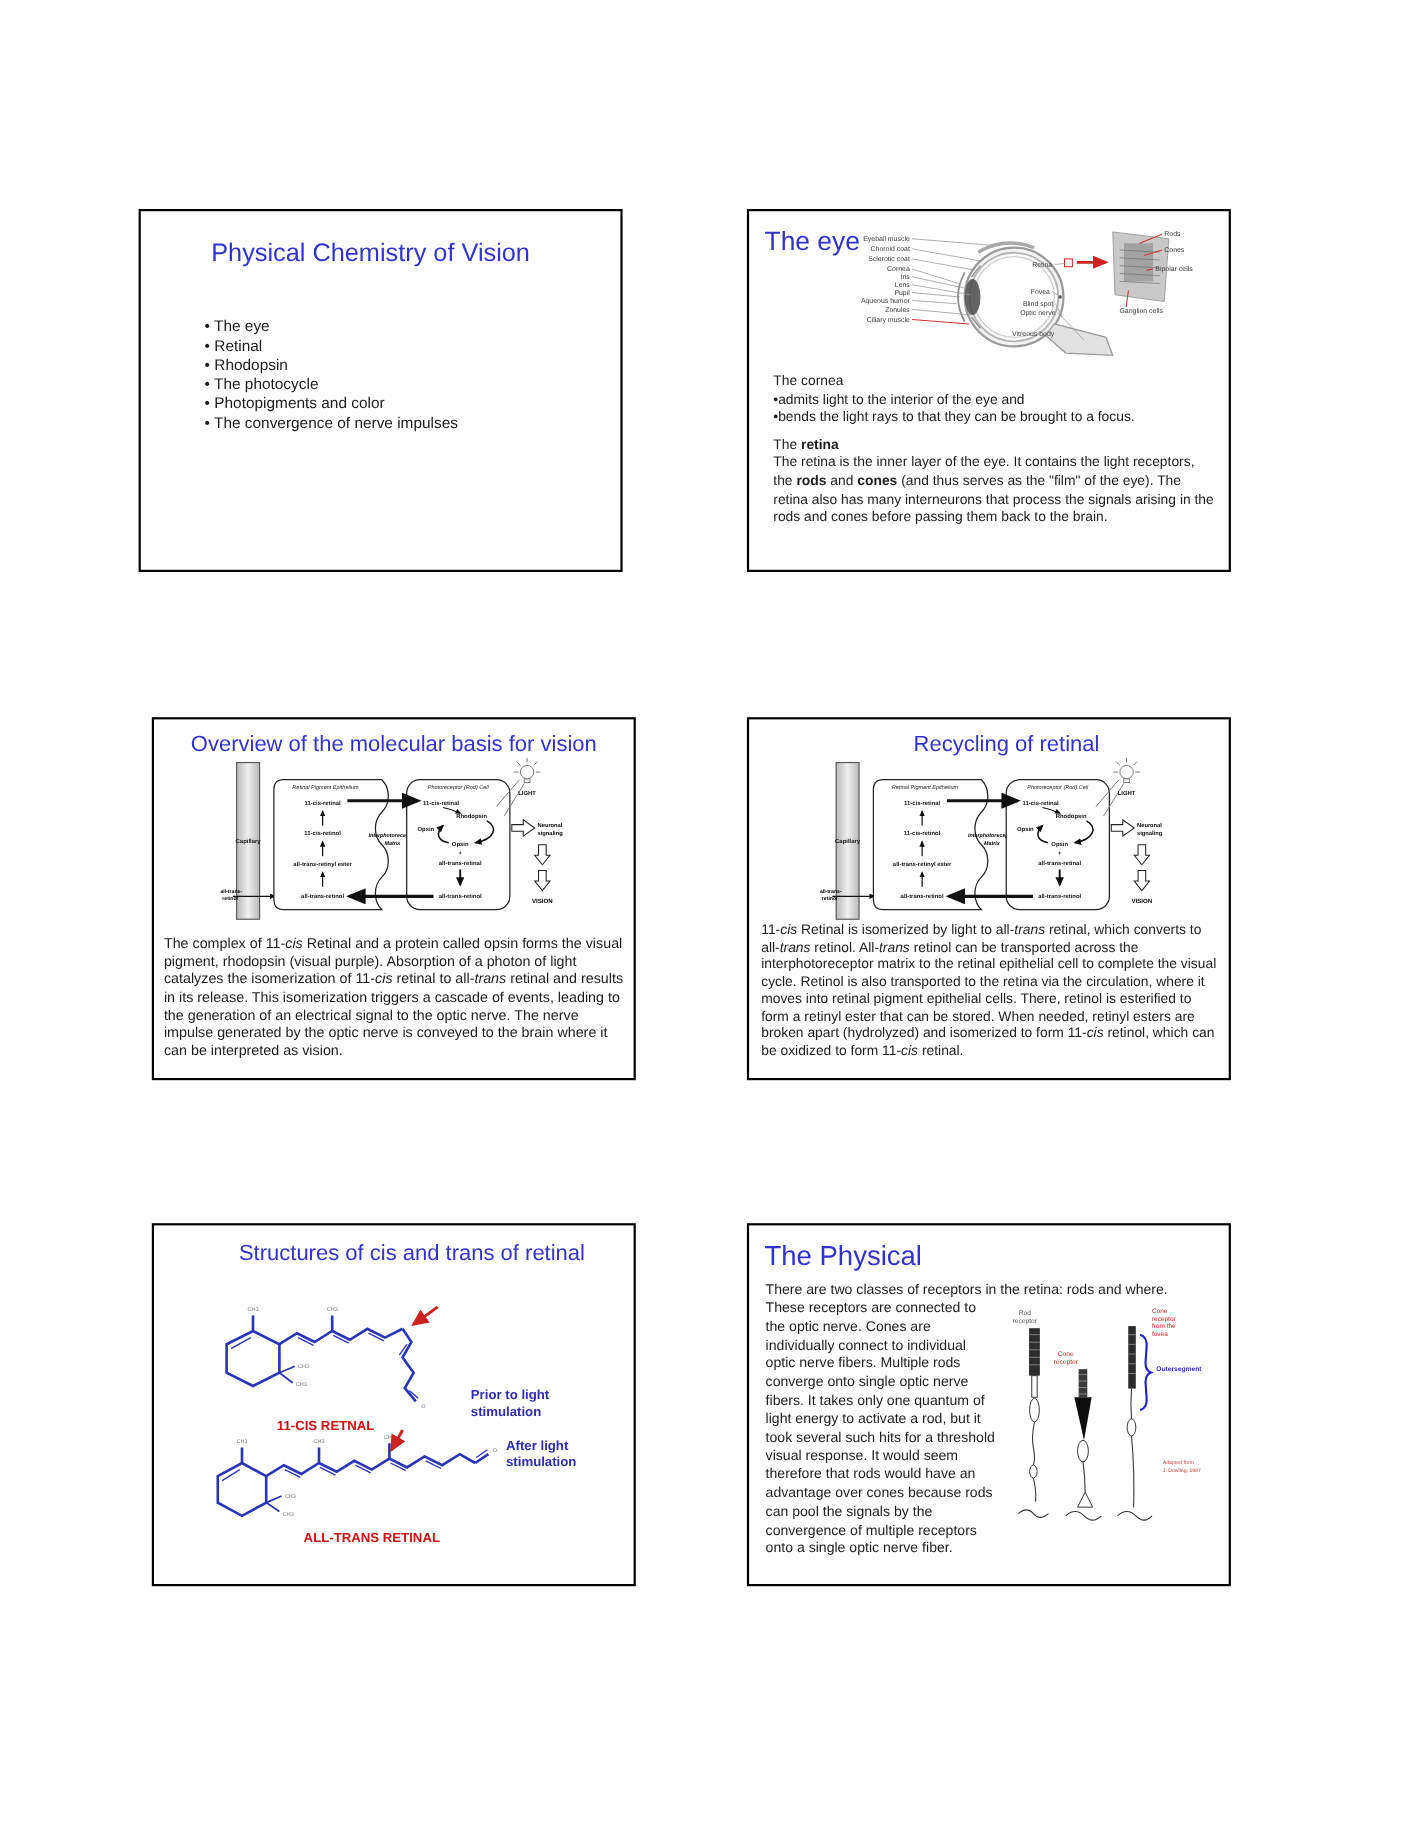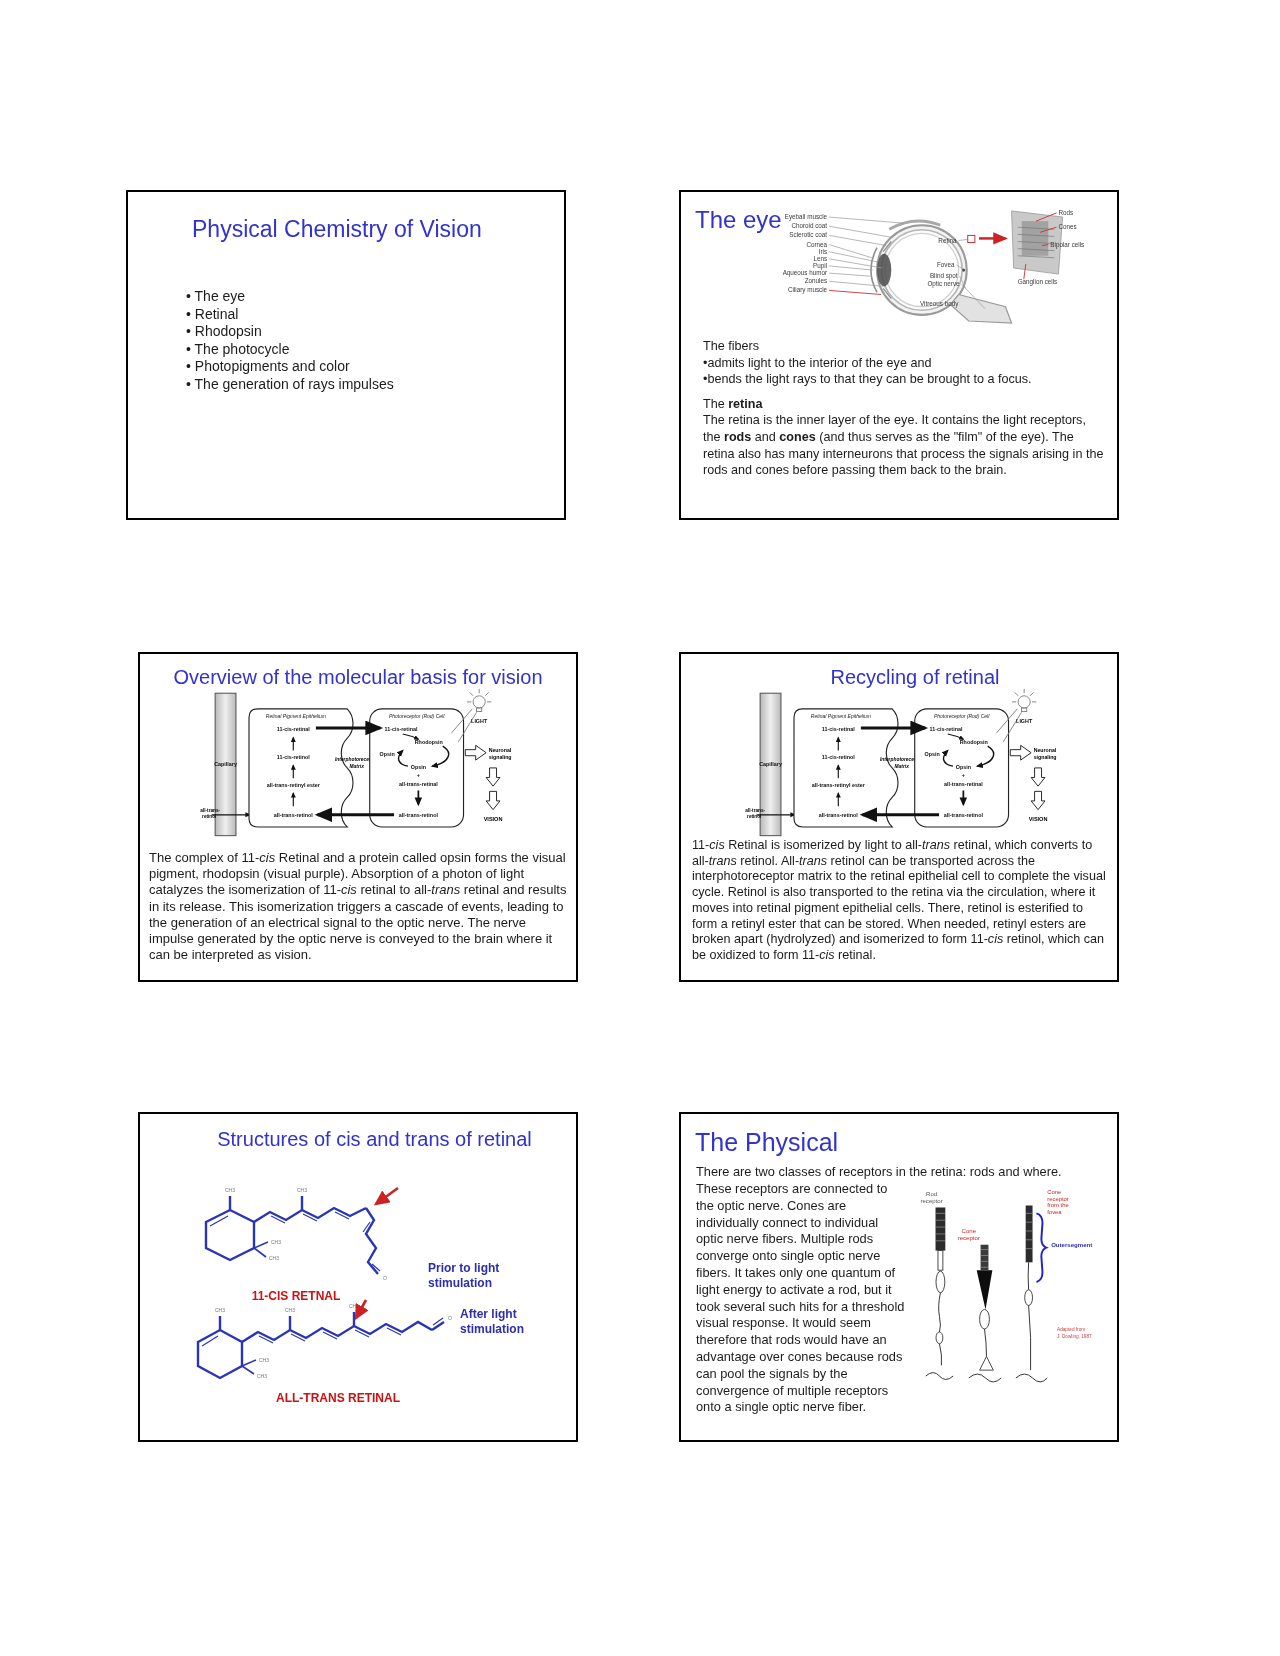--- a/index.html
+++ b/index.html
@@ -42,21 +42,21 @@
 <body>
 
 <div class="slide" id="s1">
   <div class="title t1">Physical Chemistry of Vision</div>
   <div class="bullets">
     <div>The eye</div>
     <div>Retinal</div>
     <div>Rhodopsin</div>
     <div>The photocycle</div>
     <div>Photopigments and color</div>
-    <div>The generation of rays impulses</div>
+    <div>The convergence of nerve impulses</div>
   </div>
 </div>
 
 <div class="slide" id="s2">
   <div class="title t2">The eye</div>
   <svg class="eyesvg" viewBox="0 0 312 132">
 
     <circle cx="150" cy="68" r="44" fill="#f3f3f3" stroke="#9a9a9a" stroke-width="2"></circle>
     <circle cx="150" cy="68" r="39.5" fill="#fbfbfb" stroke="#b5b5b5" stroke-width="1.6"></circle>
     <circle cx="150" cy="68" r="36" fill="#ffffff" stroke="#cfcfcf" stroke-width="1.2"></circle>
@@ -129,21 +129,21 @@
       <text class="eyelabel" x="244" y="82">Ganglion cells</text>
     </g>
     <g stroke="#cc3333" stroke-width="0.9">
       <line x1="262" y1="20" x2="282" y2="12"></line>
         <line x1="266" y1="31" x2="282" y2="26"></line>
       <line x1="268" y1="44" x2="274" y2="43"></line>
         <line x1="252" y1="62" x2="250" y2="77"></line>
     </g>
   </svg>
   <div class="s2text">
-    <div>The fibers</div>
+    <div>The cornea</div>
     <div>•admits light to the interior of the eye and</div>
     <div>•bends the light rays to that they can be brought to a focus.</div>
     <div class="gap"></div>
     <div>The <b>retina</b></div>
     <div>The retina is the inner layer of the eye. It contains the light receptors, the <b>rods</b> and <b>cones</b> (and thus serves as the "film" of the eye). The retina also has many interneurons that process the signals arising in the rods and cones before passing them back to the brain.</div>
   </div>
 </div>
 
 <div class="slide" id="s3">
   <div class="title t3">Overview of the molecular basis for vision</div>

